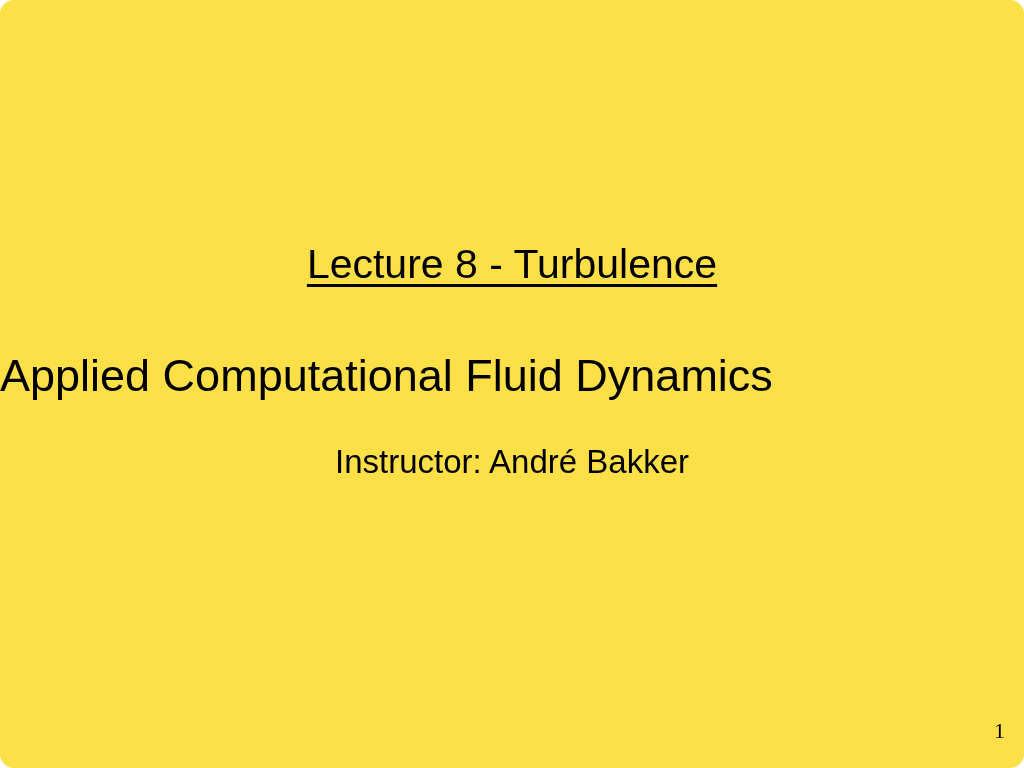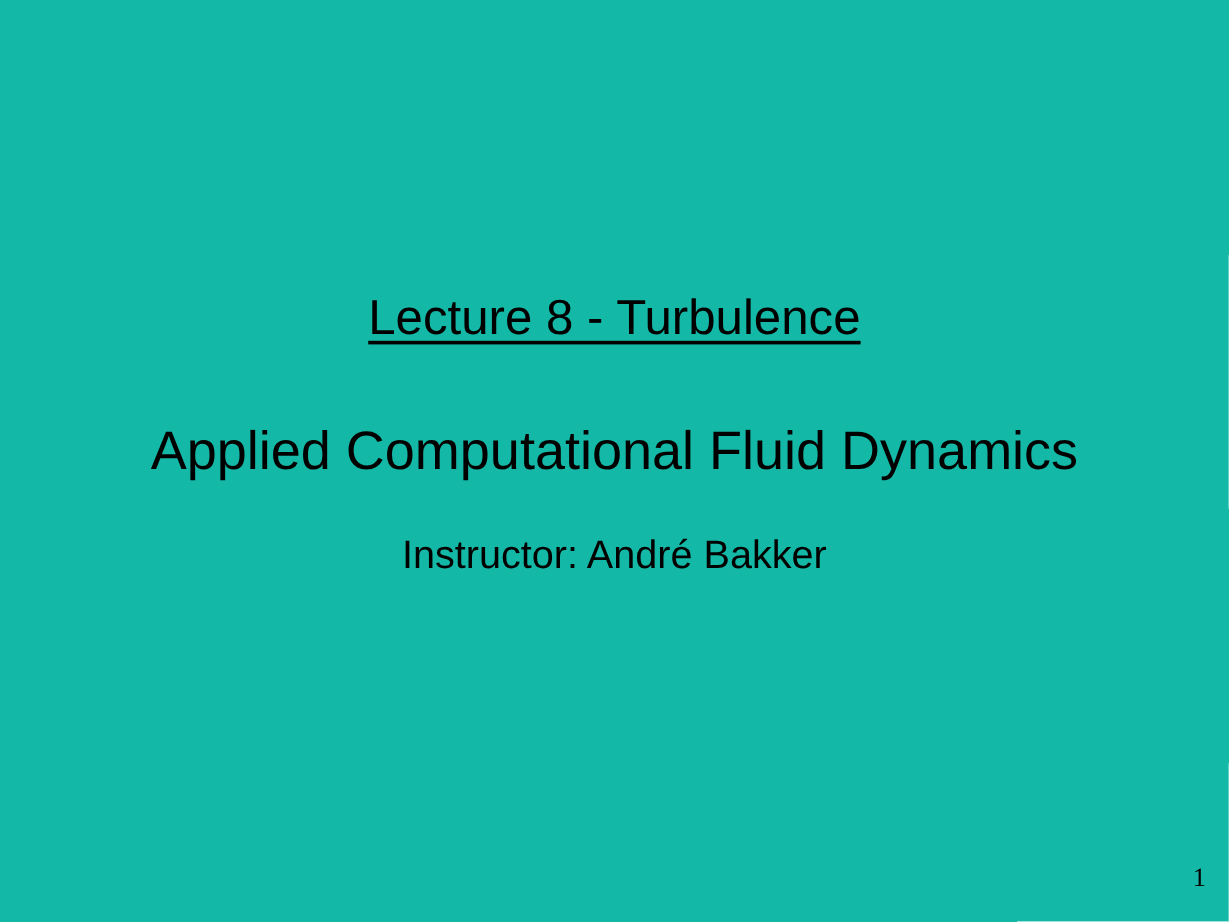--- a/index.html
+++ b/index.html
@@ -11,22 +11,23 @@
   body {
     font-family: "Liberation Sans", sans-serif;
     color: #000000;
     -webkit-font-smoothing: antialiased;
   }
 
   #slide {
     position: relative;
     width: 1024px;
     height: 768px;
-    background: #14b8a6;
+    background: #fde047;
     overflow: hidden;
+    border-radius: 14px;
   }
 
   
   .title-block {
     position: absolute;
     left: 0;
     top: 240px;
     width: 1024px;
     text-align: center;
   }
@@ -42,21 +43,20 @@
     text-decoration-thickness: 3px;
     text-underline-offset: 6px;
     white-space: nowrap;
   }
 
   .subtitle-block {
     position: absolute;
     left: 0;
     top: 350px;
     width: 1024px;
-    text-align: center;
   }
   .slide-subtitle {
     display: inline-block;
     font-family: "Liberation Sans", sans-serif;
     font-size: 45px;
     font-weight: 400;
     line-height: 1.15;
     color: #000000;
     white-space: nowrap;
   }

